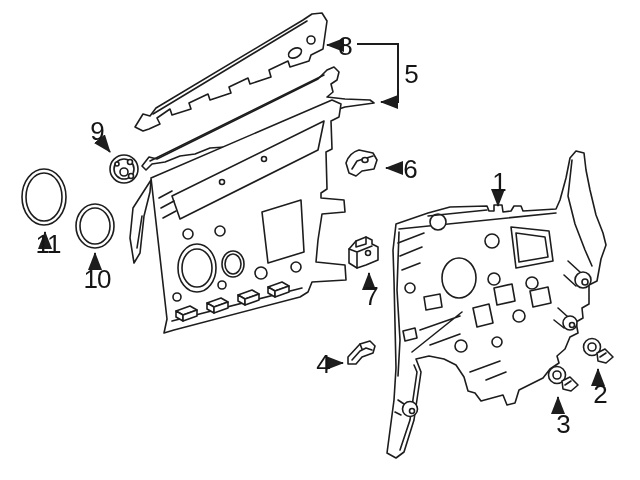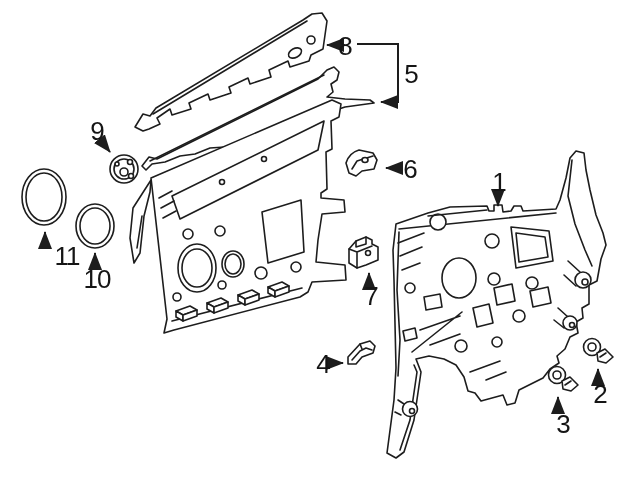--- a/index.html
+++ b/index.html
@@ -182,15 +182,15 @@
   <div class="callout" style="left:499px;top:182px;">1</div>
   <div class="callout" style="left:600px;top:394px;">2</div>
   <div class="callout" style="left:563px;top:424px;">3</div>
   <div class="callout" style="left:323px;top:364px;">4</div>
   <div class="callout" style="left:411px;top:74px;">5</div>
   <div class="callout" style="left:410px;top:169px;">6</div>
   <div class="callout" style="left:371px;top:296px;">7</div>
   <div class="callout" style="left:345px;top:46px;">8</div>
   <div class="callout" style="left:97px;top:131px;">9</div>
   <div class="callout" style="left:97px;top:279px;text-align:center;">10</div>
-  <div class="callout" style="left:48px;top:256px;margin-left:19px;">11</div>
+  <div class="callout" style="left:48px;top:244px;">11</div>
 
 </div>
 
 </body></html>

